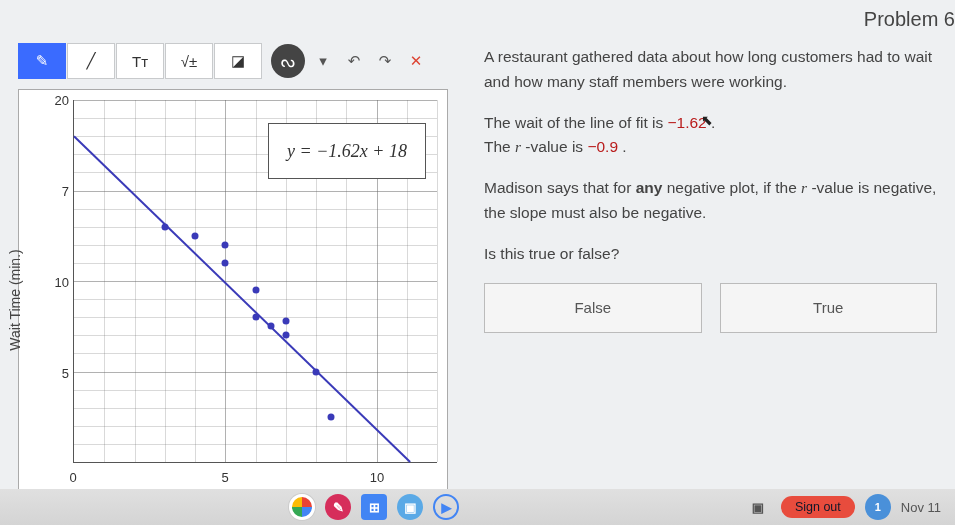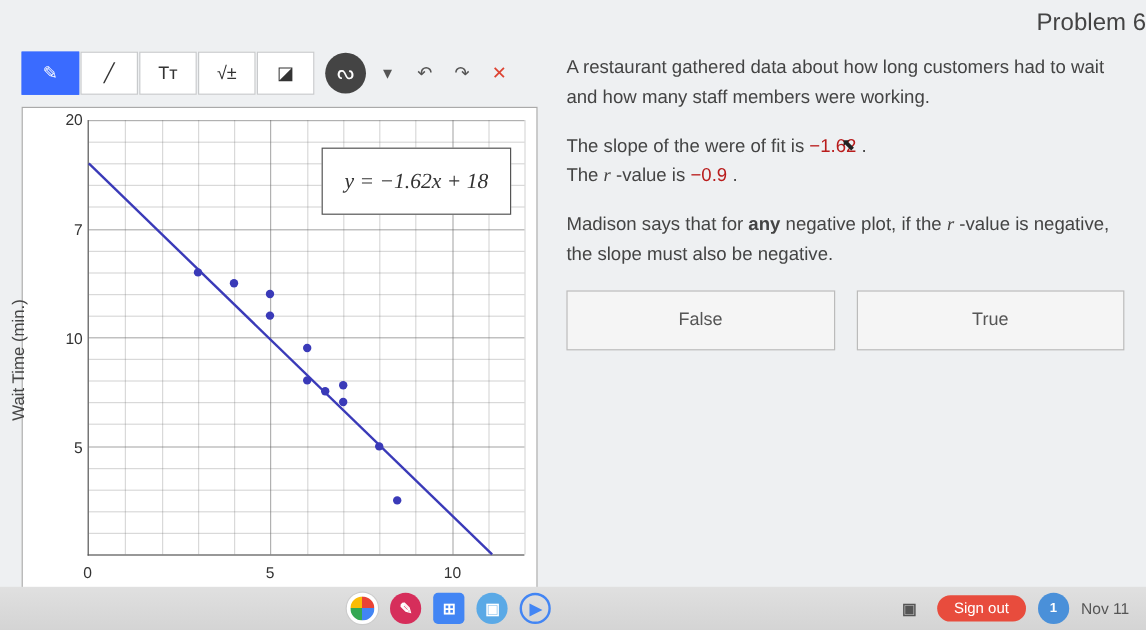--- a/index.html
+++ b/index.html
@@ -50,42 +50,42 @@
 .y-tick { position: absolute; left: 26px; font-size: 13px; color: #333; transform: translateY(-50%); text-align: right; width: 24px; }
 .x-tick { position: absolute; bottom: 8px; font-size: 13px; color: #333; transform: translateX(-50%); }
 .pt { position: absolute; width: 7px; height: 7px; border-radius: 50%; background: #3a3ab8; transform: translate(-50%, 50%); }
 .fit-line { position: absolute; left: 0; top: 0; width: 100%; height: 100%; overflow: visible; }
 .equation-box {
   position: absolute; top: 80px; right: 22px;
   background: #fff; border: 1.5px solid #555; padding: 10px 18px;
   font-family: 'Times New Roman', serif; font-size: 18px; text-align: center;
   line-height: 1.9;
 }
-.right-col { flex: 1; padding-top: 2px; font-size: 15.5px; line-height: 1.6; color: #444; }
+.right-col { flex: 1; padding-top: 2px; font-size: 15.5px; line-height: 1.6; color: #444; margin-left: 12px; }
 .right-col p { margin-bottom: 16px; }
 .neg { color: #b91c1c; }
 .math { font-family: 'Times New Roman', serif; font-style: italic; }
 .answers { display: flex; gap: 18px; margin-top: 8px; }
 .answer-btn {
   flex: 1; padding: 12px 0; background: #f5f5f5; border: 1px solid #bbb;
   text-align: center; font-size: 15px; color: #555; cursor: pointer;
 }
 .taskbar {
   position: absolute; left: 0; right: 0; bottom: 0; height: 36px;
   background: linear-gradient(#e0e0e0, #d4d4d4);
   display: flex; align-items: center; padding: 0 14px; gap: 10px;
 }
 .taskbar .spacer { flex: 1; }
 .tb-icon {
   width: 26px; height: 26px; border-radius: 50%;
   display: flex; align-items: center; justify-content: center;
   font-size: 13px; font-weight: bold;
 }
 .sign-out {
-  background: #e84c3d; color: #ffffff; border-radius: 14px;
+  background: #e84c3d; color: #0f172a; border-radius: 14px;
   padding: 4px 14px; font-size: 12.5px;
 }
 .cursor { position: absolute; left: 701px; top: 112px; font-size: 14px; color: #222; }
 </style>
 </head>
 <body>
 
 <div class="title">Problem 6</div>
 
 <div class="work-area">
@@ -164,26 +164,27 @@
     </div>
 
     <div class="equation-box">
       <div><span class="math">y = −1.62x + 18</span></div>
     </div>
   </div>
 
   <div class="right-col">
     <p>A restaurant gathered data about how long customers had to wait and how many staff members were working.</p>
     <p>
-      <span>The slope of the were of fit is </span><span class="neg">−1.62</span><span> .</span><br>
+      <span>The wait of the line of fit is </span><span class="neg">−1.62</span><span> .</span><br>
       <span>The </span><span class="math">r</span><span> -value is </span><span class="neg">−0.9</span><span> .</span>
     </p>
     <p>
       <span>Madison says that for </span><b>any</b><span> negative plot, if the </span><span class="math">r</span><span> -value is negative, the slope must also be negative.</span>
     </p>
+    <p>Is this true or false?</p>
     <div class="answers">
       <div class="answer-btn">False</div>
       <div class="answer-btn">True</div>
     </div>
   </div>
 </div>
 
 <div class="cursor">⬉</div>
 
 <div class="taskbar">

